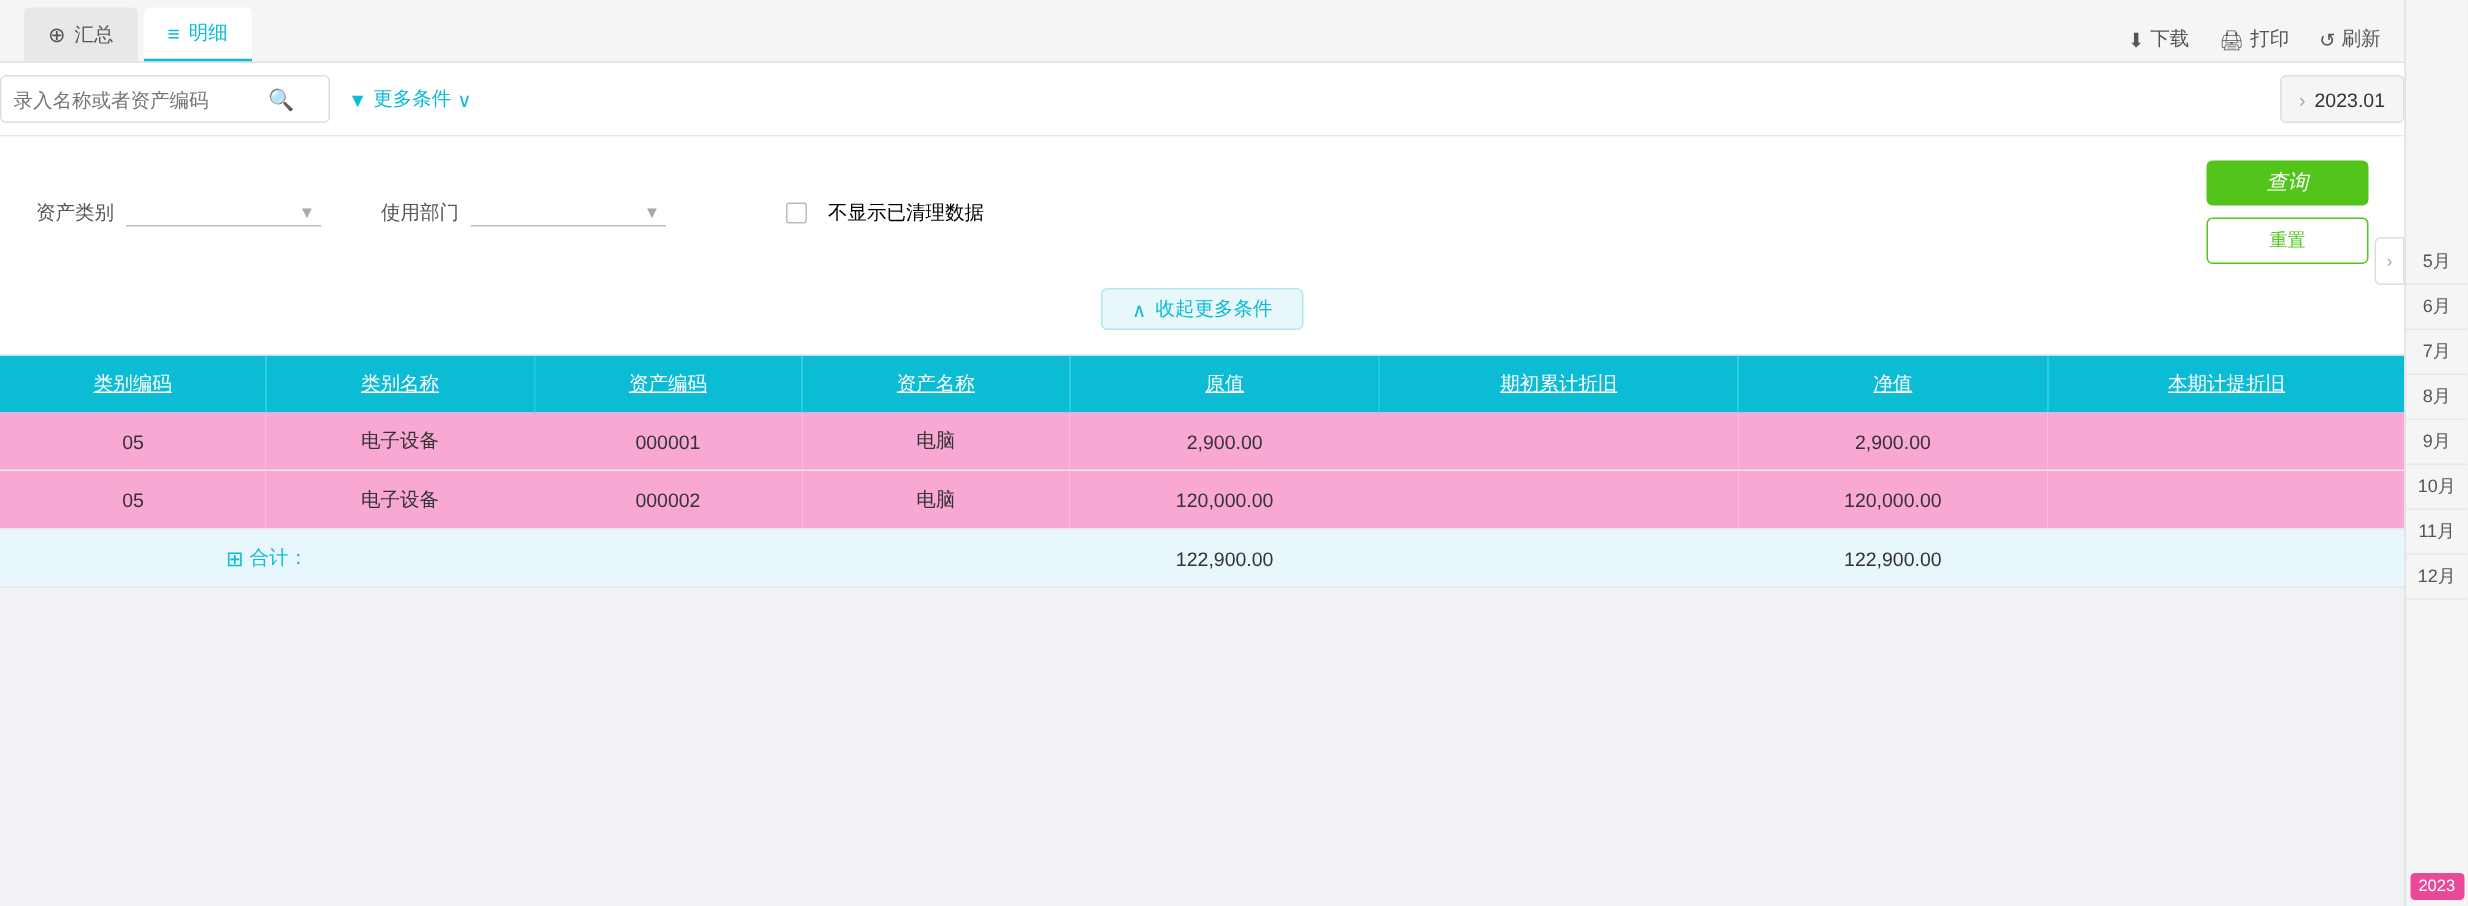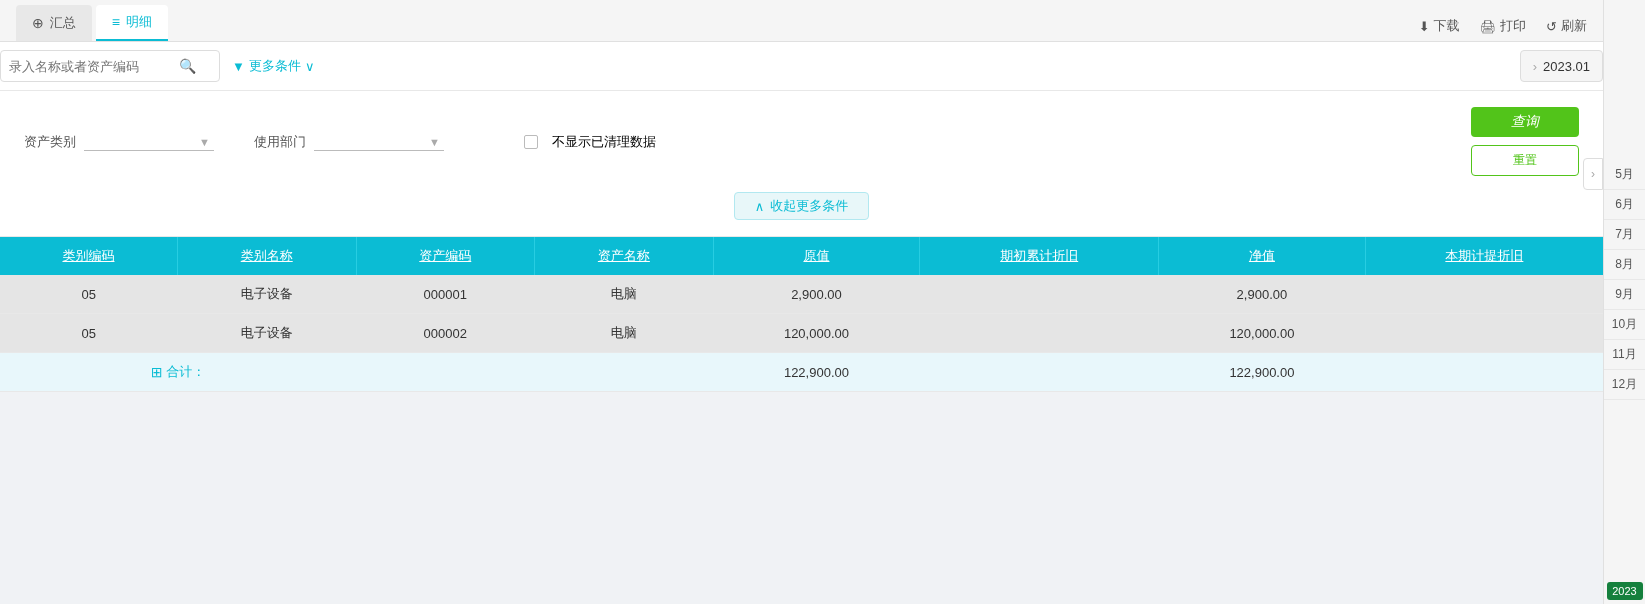--- a/index.html
+++ b/index.html
@@ -267,21 +267,21 @@
     thead th {
       padding: 10px 12px;
       text-align: center;
       font-weight: normal;
       border-right: 1px solid #28cde2;
       text-decoration: underline;
     }
     thead th:last-child { border-right: none; }
     tbody tr {
       border-bottom: 1px solid #e8e8e8;
-      background: #e5e5e5;
+      background: #f9a8d4;
     }
     tbody td {
       padding: 10px 12px;
       text-align: center;
       color: #333;
     }
     tbody td.text-right { }
     tbody td.text-left { text-align: center; }
     .total-row {
       background: #e8f7fb !important;
@@ -313,21 +313,21 @@
     .month-item {
       width: 100%;
       text-align: center;
       padding: 6px 0;
       font-size: 12px;
       color: #555;
       cursor: pointer;
       border-bottom: 1px solid #e8e8e8;
     }
     .year-badge {
-      background: #15803d;
+      background: #ec4899;
       color: #fff;
       font-size: 11px;
       padding: 3px 4px;
       border-radius: 3px;
       width: 36px;
       text-align: center;
       margin-top: auto;
       margin-bottom: 4px;
     }
 

